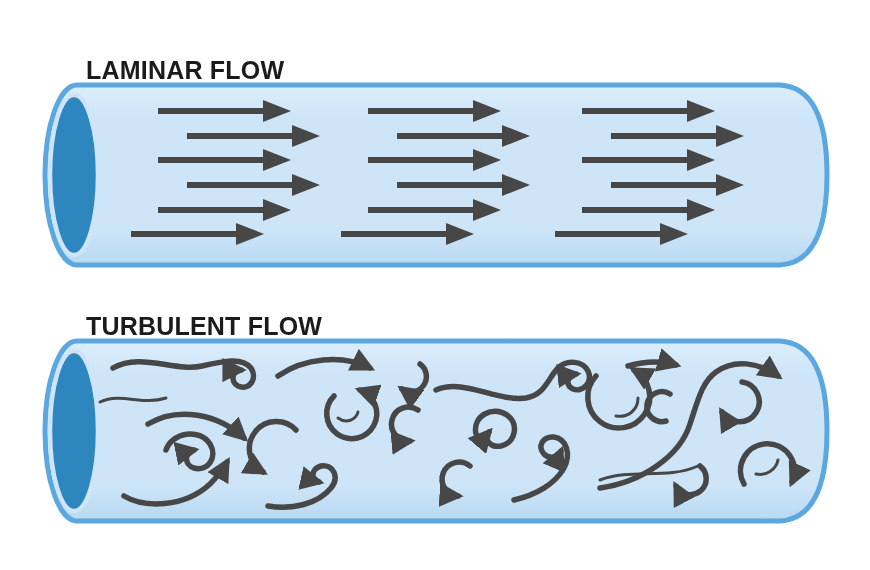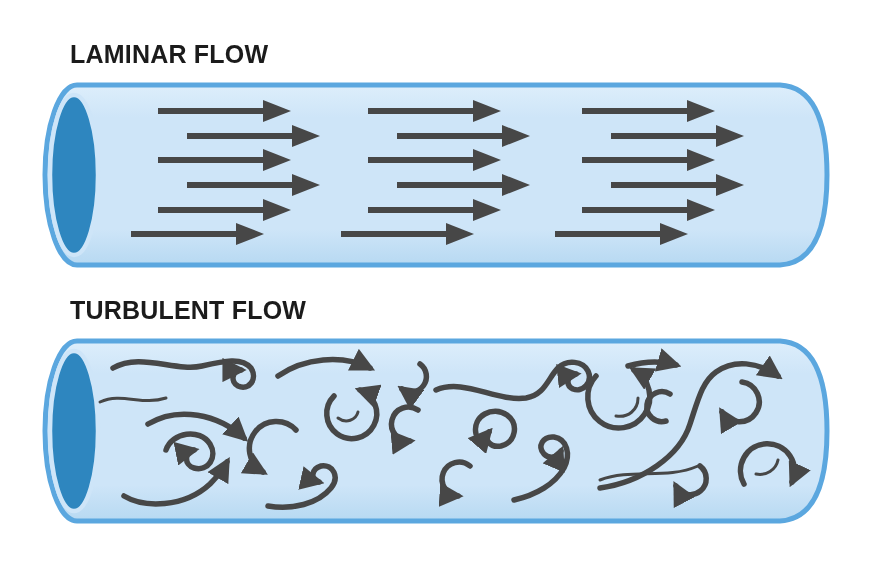--- a/index.html
+++ b/index.html
@@ -15,21 +15,21 @@
   html,body{margin:0;padding:0;background:var(--page-bg);}
   .canvas{
     position:relative;width:870px;height:570px;overflow:hidden;
     background:var(--page-bg);
     font-family:"Liberation Sans", sans-serif;
   }
   .section{position:absolute;left:0;width:870px;}
   .sec-laminar{top:0;}
   .sec-turbulent{top:256px;}
   .flow-title{
-    position:absolute;left:70px;margin:0;
+    position:absolute;left:70px;margin:16px;
     font-size:25px;font-weight:700;letter-spacing:.2px;
     color:var(--title-text);
   }
   .sec-laminar .flow-title{top:40px;}
   .sec-turbulent .flow-title{top:40px;}
   .pipe-svg{position:absolute;left:40px;display:block;}
   .sec-laminar .pipe-svg{top:82px;}
   .sec-turbulent .pipe-svg{top:82px;}
   .pipe-outline{fill:url(#bodyGrad);stroke:var(--pipe-border);stroke-width:5;stroke-linejoin:round;}
   .end-cap{fill:var(--pipe-end-cap);stroke:var(--pipe-body);stroke-width:4.5;}

